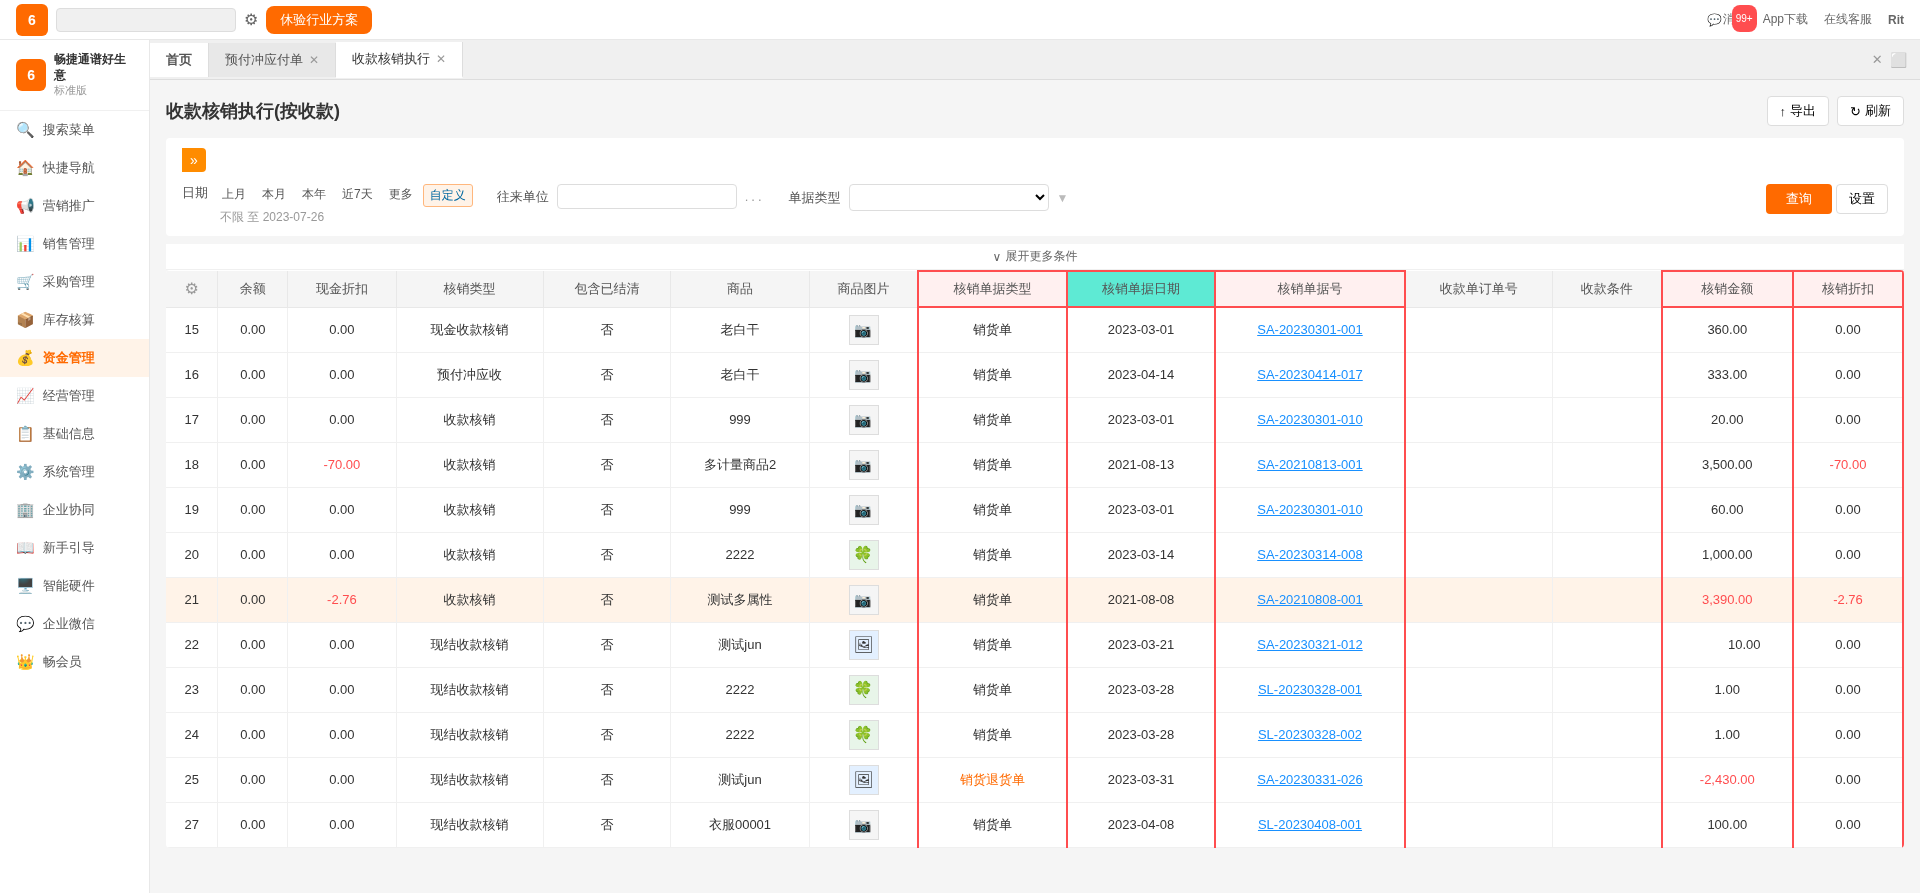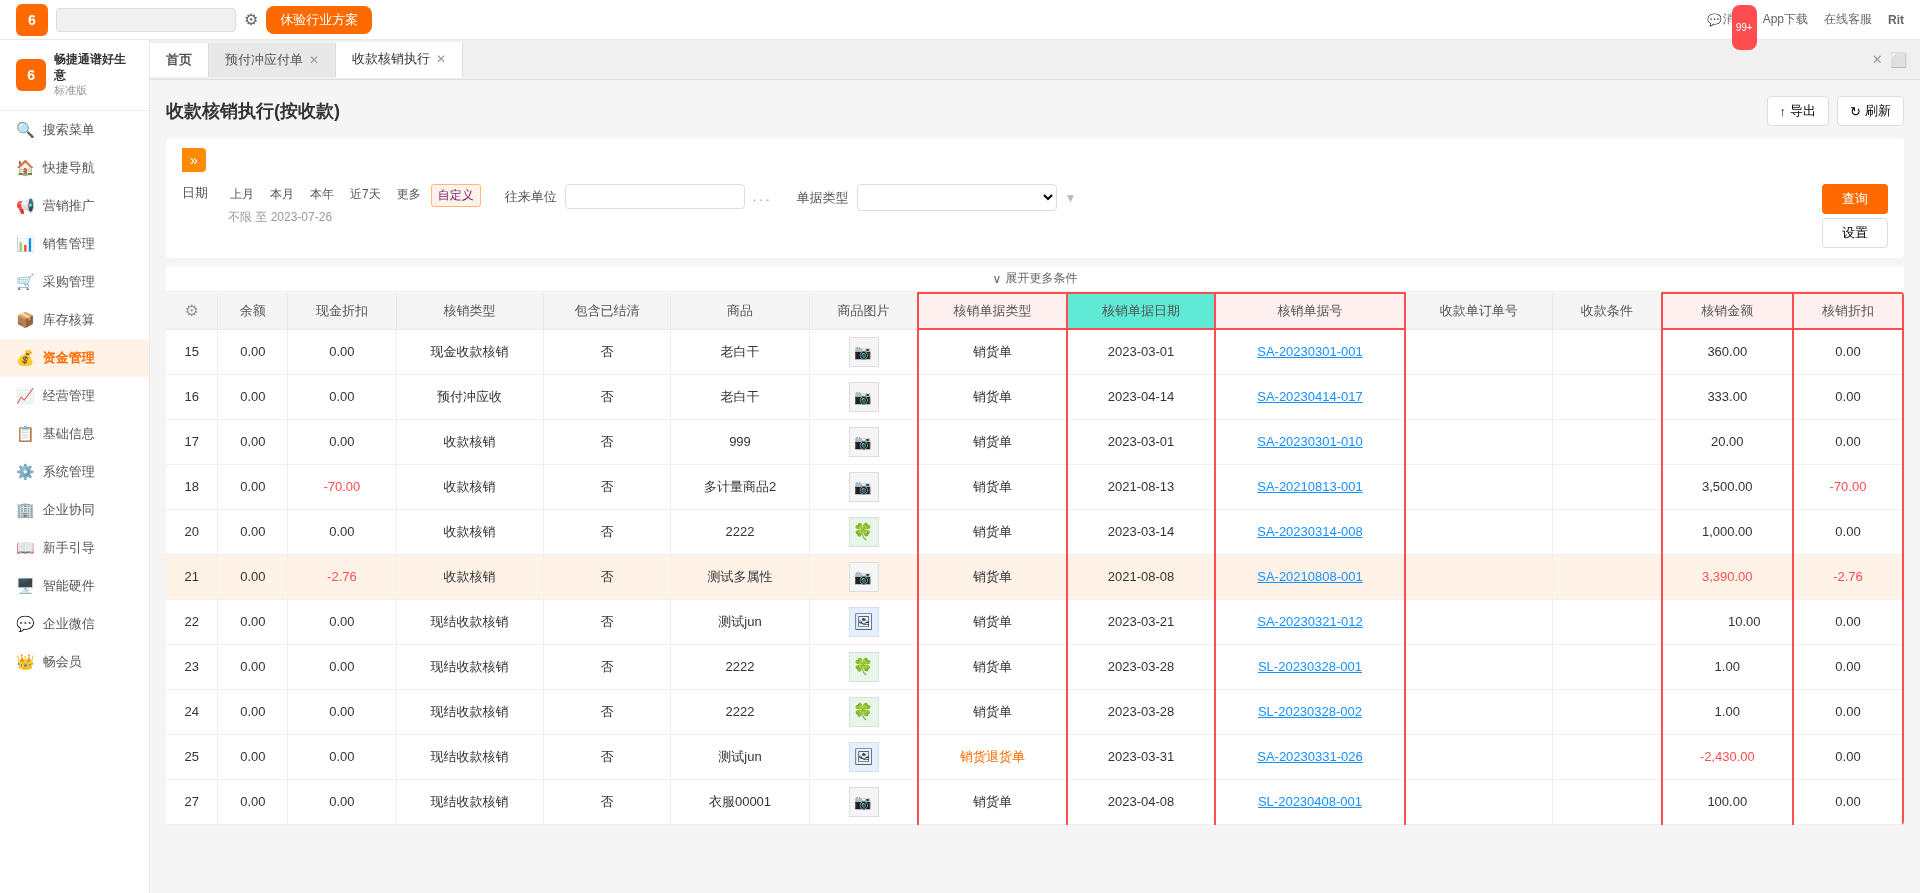--- a/index.html
+++ b/index.html
@@ -38,21 +38,21 @@
     .notification-badge {
       position: relative;
       display: inline-flex;
       align-items: center;
     }
     .badge-num {
       background: #ff4d4f;
       color: #fff;
       border-radius: 8px;
       font-size: 10px;
-      padding: 17px 4px;
+      padding: 8px 4px;
       position: absolute;
       top: -6px;
       right: -10px;
     }
 
     
     .layout { display: flex; height: calc(100vh - 40px); }
     .sidebar {
       width: 150px;
       background: #fff;
@@ -176,21 +176,21 @@
     .filter-date-btns { display: flex; gap: 4px; }
     .date-btn {
       font-size: 12px;
       color: #555;
       cursor: pointer;
       padding: 2px 6px;
       border-radius: 3px;
     }
     .date-btn.custom {
       background: #fff3e8;
-      color: #701a75;
+      color: #0369a1;
       border: 1px solid #ffb77d;
     }
     .date-range { font-size: 12px; color: #999; margin-left: 4px; }
     .filter-input {
       border: 1px solid #ddd;
       border-radius: 4px;
       padding: 4px 10px;
       font-size: 13px;
       width: 180px;
     }
@@ -398,21 +398,21 @@
             <span>刷新</span>
           </button>
         </div>
       </div>
 
       <div class="filter-bar">
         <button class="filter-expand-btn">»</button>
         <div class="filter-row">
           <div style="display:flex; align-items:flex-start; gap:8px;">
             <span class="filter-label">日期</span>
-            <div style="display:flex; flex-direction:column; gap:2px;margin-left:8px;">
+            <div style="display:flex; flex-direction:column; gap:2px;">
               <div class="filter-date-btns">
                 <span class="date-btn">上月</span>
                 <span class="date-btn">本月</span>
                 <span class="date-btn">本年</span>
                 <span class="date-btn">近7天</span>
                 <span class="date-btn">更多</span>
                 <span class="date-btn custom">自定义</span>
               </div>
               <span class="date-range">不限 至 2023-07-26</span>
             </div>
@@ -422,21 +422,21 @@
             <input class="filter-input" type="text" value="" style="">
             <span class="filter-dots">...</span>
           </div>
           <div style="display:flex; align-items:center; gap:8px;">
             <span class="filter-label">单据类型</span>
             <select class="filter-select">
               <option></option>
             </select>
             <span style="color:#bbb; font-size:12px;">▼</span>
           </div>
-          <div style="display:flex; flex-direction:column; gap:4px; margin-left:auto;">
+          <div style="display:flex; flex-direction:row; gap:4px; margin-left:auto;">
             <button class="btn-query">查询</button>
             <button class="btn-settings">设置</button>
           </div>
         </div>
       </div>
 
       <div class="expand-more">
         <span>∨</span>
         <span>展开更多条件</span>
       </div>
@@ -528,20 +528,38 @@
                 </td>
                 <td style="border-left: 2px solid rgb(255, 77, 79); border-right: 2px solid rgb(255, 77, 79);">销货单</td>
                 <td style="border-left: 2px solid rgb(255, 77, 79); border-right: 2px solid rgb(255, 77, 79);">2021-08-13</td>
                 <td style="border-left: 2px solid rgb(255, 77, 79); border-right: 2px solid rgb(255, 77, 79);"><span class="link-text">SA-20210813-001</span></td>
                 <td></td>
                 <td></td>
                 <td style="border-left: 2px solid rgb(255, 77, 79); border-right: 2px solid rgb(255, 77, 79);">3,500.00</td>
                 <td style="border-left: 2px solid rgb(255, 77, 79); border-right: 2px solid rgb(255, 77, 79); color: rgb(255, 77, 79);">-70.00</td>
               </tr>
               <tr>
+                <td>19</td>
+                <td>0.00</td>
+                <td>0.00</td>
+                <td>收款核销</td>
+                <td>否</td>
+                <td>999</td>
+                <td>
+                  <div style="width: 30px; height: 30px; margin: 0px auto; border: 1px solid rgb(221, 221, 221); display: flex; align-items: center; justify-content: center; font-size: 14px; background: rgb(245, 245, 245); color: rgb(204, 204, 204);">📷</div>
+                </td>
+                <td style="border-left: 2px solid rgb(255, 77, 79); border-right: 2px solid rgb(255, 77, 79);">销货单</td>
+                <td style="border-left: 2px solid rgb(255, 77, 79); border-right: 2px solid rgb(255, 77, 79);">2023-03-01</td>
+                <td style="border-left: 2px solid rgb(255, 77, 79); border-right: 2px solid rgb(255, 77, 79);"><span class="link-text">SA-20230301-010</span></td>
+                <td></td>
+                <td></td>
+                <td style="border-left: 2px solid rgb(255, 77, 79); border-right: 2px solid rgb(255, 77, 79);">60.00</td>
+                <td style="border-left: 2px solid rgb(255, 77, 79); border-right: 2px solid rgb(255, 77, 79);">0.00</td>
+              </tr>
+              <tr>
                 <td>20</td>
                 <td>0.00</td>
                 <td>0.00</td>
                 <td>收款核销</td>
                 <td>否</td>
                 <td>2222</td>
                 <td>
                   <div style="width: 30px; height: 30px; margin: 0px auto; border: 1px solid rgb(221, 221, 221); display: flex; align-items: center; justify-content: center; font-size: 16px; background: rgb(232, 245, 233);">🍀</div>
                 </td>
                 <td style="border-left: 2px solid rgb(255, 77, 79); border-right: 2px solid rgb(255, 77, 79);">销货单</td>

